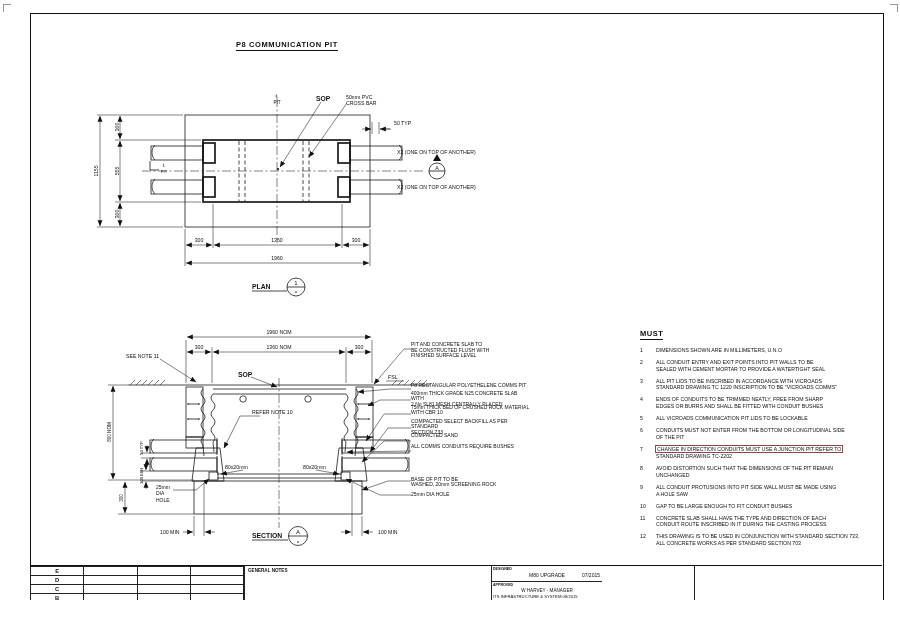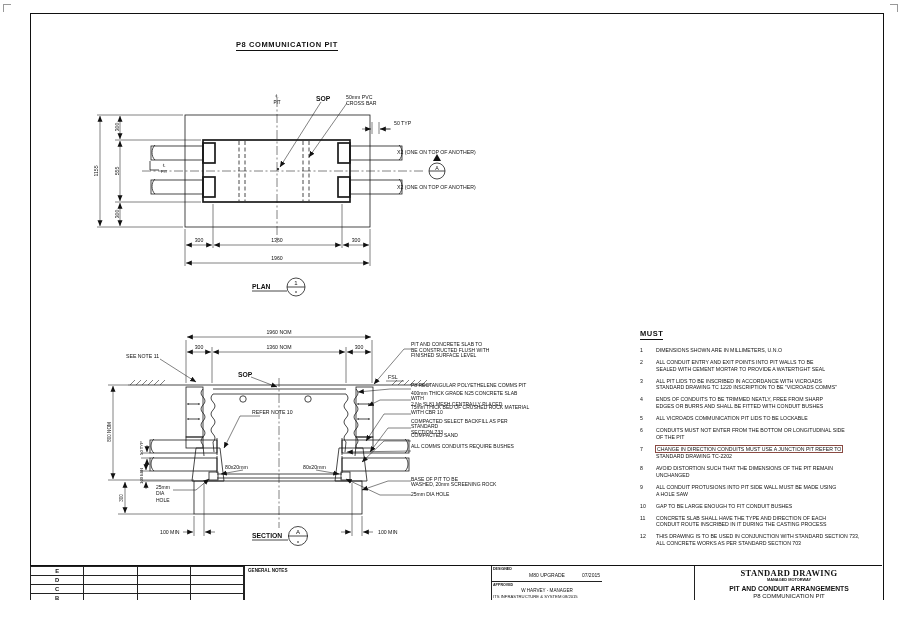--- a/index.html
+++ b/index.html
@@ -458,26 +458,20 @@
 
     <div class="scale">
       <div class="scale-t">SCALE OF METRES</div>
       <div class="scale-hor">HOR</div>
       <div class="scale-nts">N T S</div>
       <div class="scale-bar"></div>
       <div class="scale-ver">VER</div>
     </div>
 
     <div class="rblk">
-      <div class="rtitle">
-        <div class="org-t">STANDARD DRAWING</div>
-        <div class="org-s">MANAGED MOTORWAY</div>
-        <div class="dt1">PIT AND CONDUIT ARRANGEMENTS</div>
-        <div class="dt2">P8 COMMUNICATION PIT</div>
-      </div>
       <div class="bcell first" style="left:0;width:46px;">
         <div class="tinylbl">FILE NO</div>
       </div>
       <div class="bcell" style="left:46px;width:40px;">
         <div class="tinylbl">CONTRACT NO</div>
       </div>
       <div class="bcell" style="left:86px;width:36px;">
         <div class="tinylbl">SHEET NO</div>
       </div>
       <div class="bcell" style="left:122px;width:40px;">

